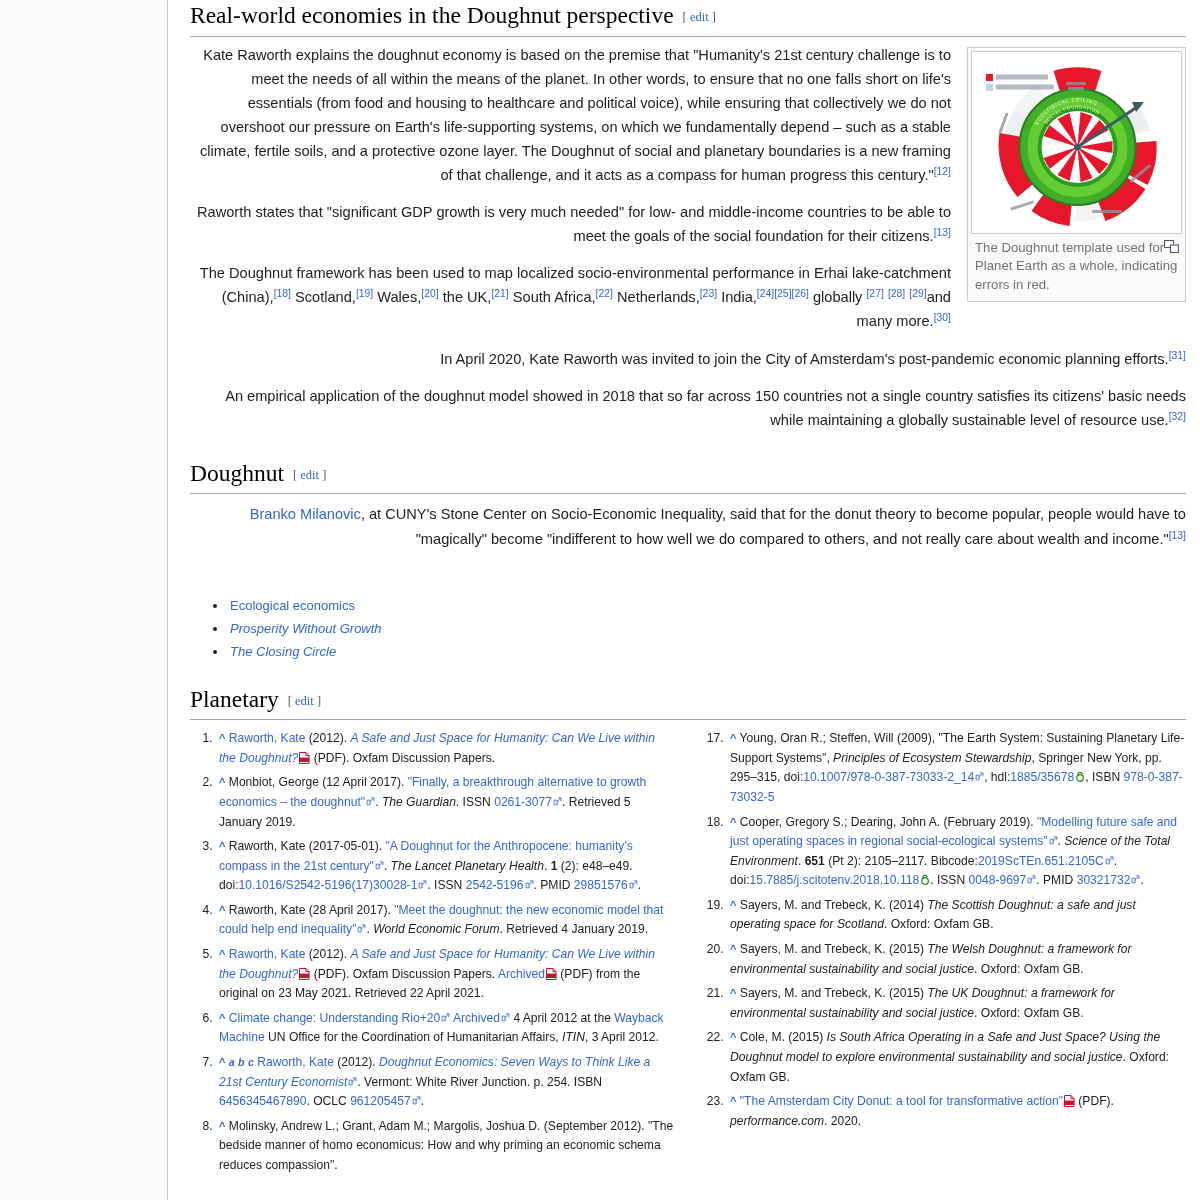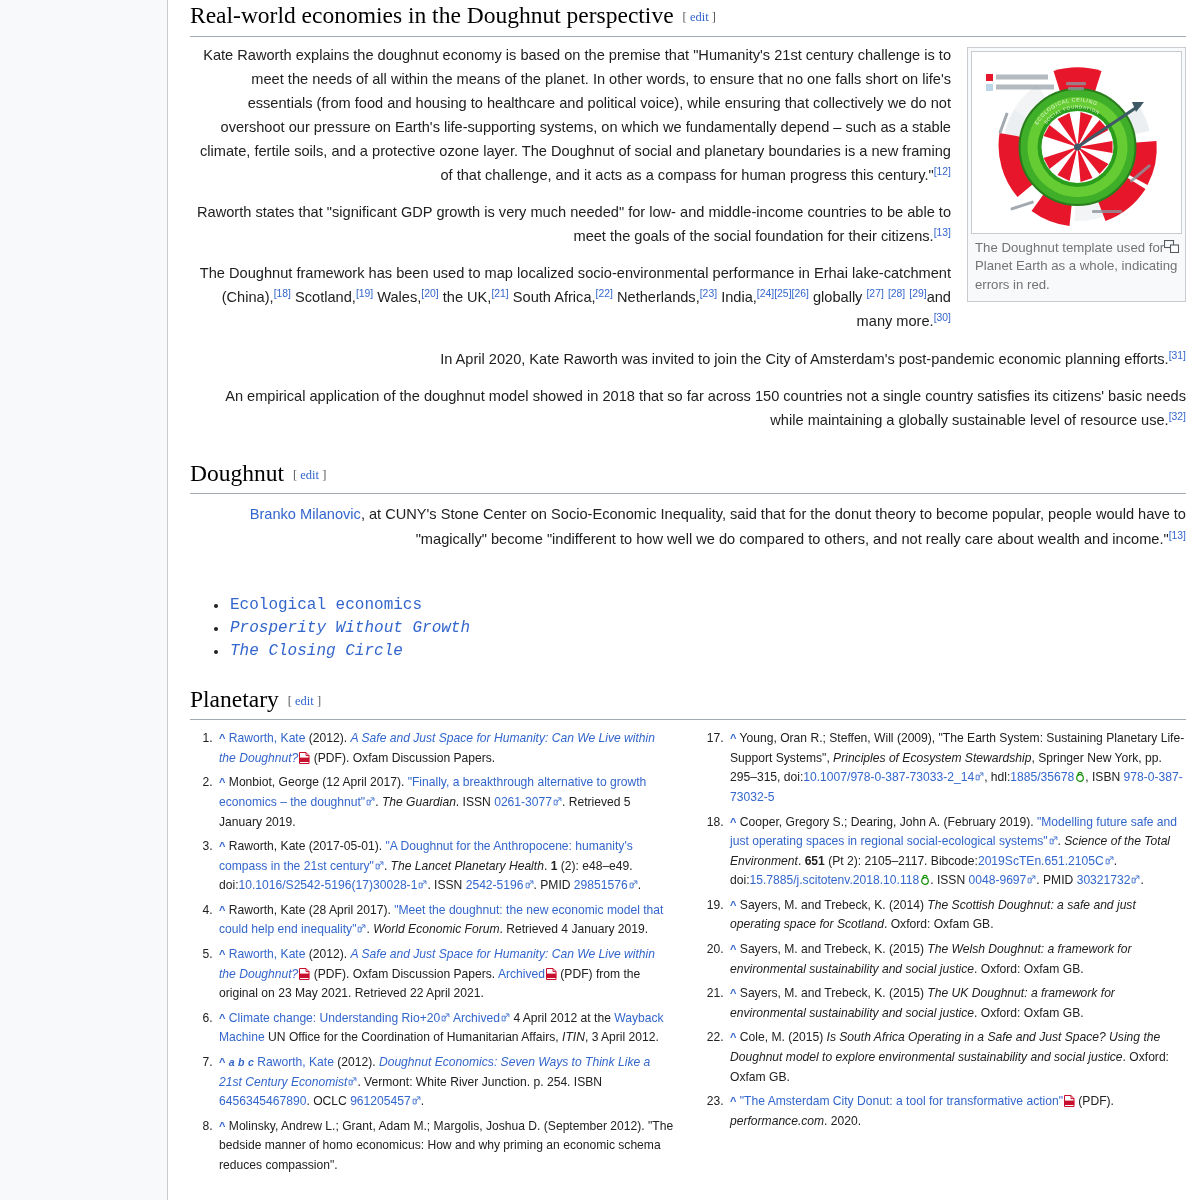--- a/index.html
+++ b/index.html
@@ -69,21 +69,21 @@
     font-size:13.2px;line-height:18.6px;color:#737373;
     padding:5px 4px 4px 4px;position:relative;
   }
   .magnify{
     position:absolute;right:3px;top:6px;width:15px;height:13px;
   }
   ul.see-also{
     margin:8px 0 0 0;padding:0 0 0 38px;list-style:disc;
   }
   ul.see-also li{
-    font-size:16px;line-height:23px;margin-bottom:0px;padding-left:2px;font-family:Liberation Mono, monospace;
+    font-size:13px;line-height:23px;margin-bottom:0px;padding-left:2px;
   }
   ul.see-also li::marker{color:#202122;font-size:13px;}
   .ital{font-style:italic;}
 
   
   .refs-wrap{
     margin-top:9px;
     column-count:2;
     column-gap:26px;
     font-size:12.1px;

